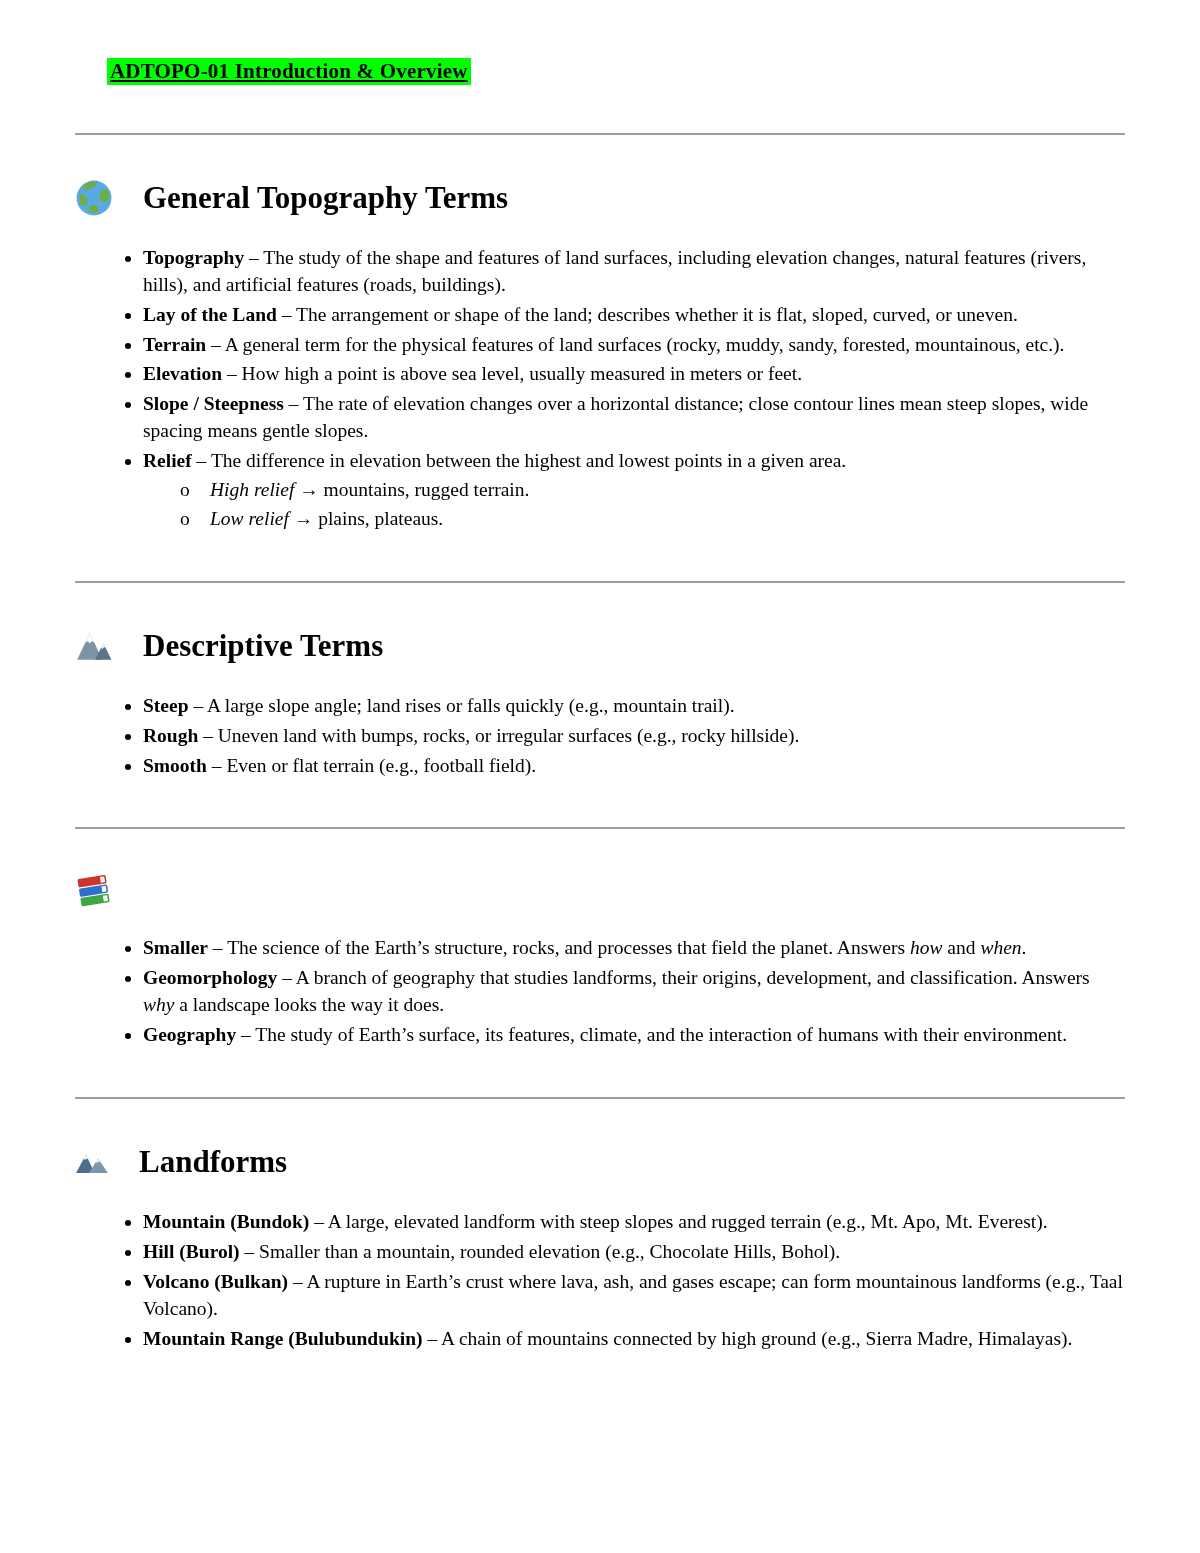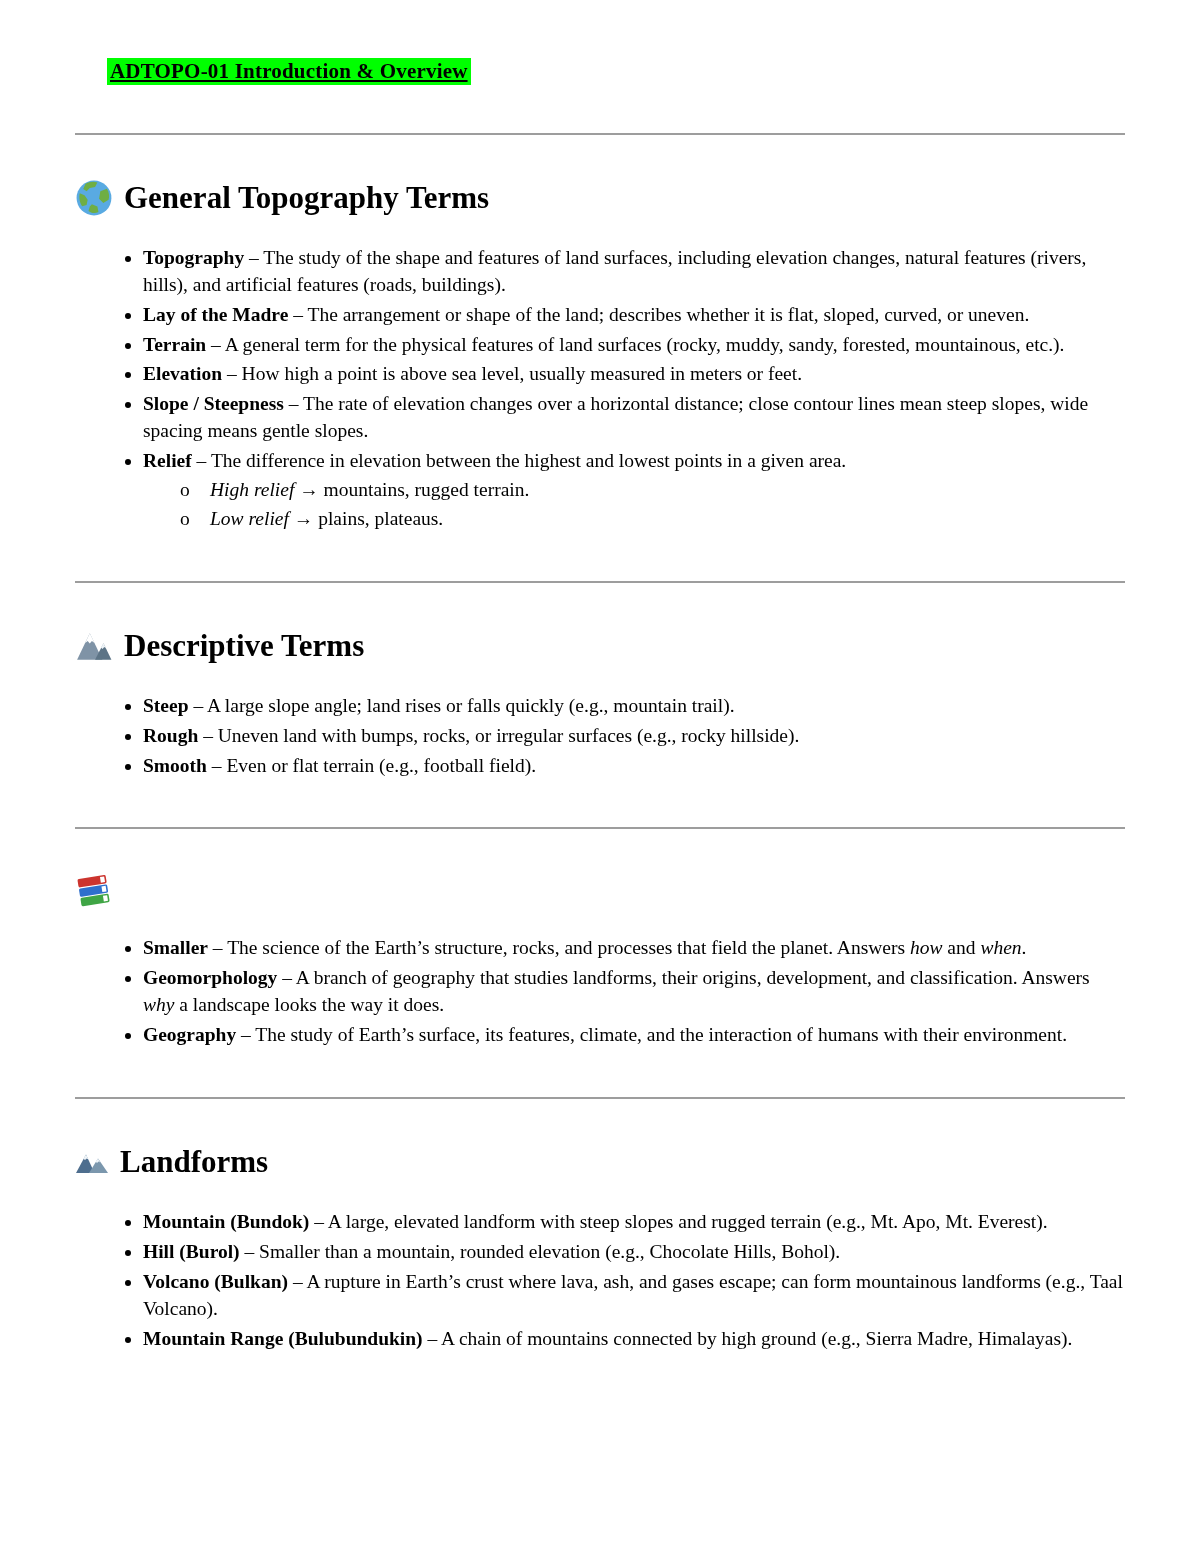--- a/index.html
+++ b/index.html
@@ -25,21 +25,21 @@
 
   hr.divider {
     border: 0;
     border-top: 2px solid #9d9d9d;
     margin: 48px 0 0 0;
   }
 
   .sec-heading {
     display: flex;
     align-items: center;
-    gap: 11px;
+    gap: 30px;
     margin: 42px 0 0 0;
     font-size: 31px;
     line-height: 1.35;
     font-weight: 700;
   }
   .sec-heading .icon { display: inline-flex; align-items: center; }
 
   ul.list {
     margin: 26px 0 0 0;
     padding: 0 0 0 68px;
@@ -78,21 +78,21 @@
           <path d="M10 4.5c3.2-2.1 8-2.6 11.2-1.2l-2.2 4.2-5 1-3 3-3.2-2z" fill="#6fae44"></path>
           <path d="M4.5 13.5l4.5 2 3 4.2-1 5-4.2 1.2c-2.2-3.2-3.3-8.2-2.3-12.4z" fill="#6fae44"></path>
           <path d="M24 11.5l6.2-2.2c2 3 2.7 7.2 1.6 10.4l-5 3-4-4 1.2-7.2z" fill="#6fae44"></path>
           <path d="M16 24l5.2 2 1 5.2c-3.2 1.6-7.2 1-9.4-1l1.2-4.2z" fill="#6fae44"></path>
         </svg>
       </span>
       <span>General Topography Terms</span>
     </h1>
     <ul class="list">
       <li><span class="term">Topography</span> <span class="def">– The study of the shape and features of land surfaces, including elevation changes, natural features (rivers, hills), and artificial features (roads, buildings).</span></li>
-      <li><span class="term">Lay of the Madre</span> <span class="def">– The arrangement or shape of the land; describes whether it is flat, sloped, curved, or uneven.</span></li>
+      <li><span class="term">Lay of the Land</span> <span class="def">– The arrangement or shape of the land; describes whether it is flat, sloped, curved, or uneven.</span></li>
       <li><span class="term">Terrain</span> <span class="def">– A general term for the physical features of land surfaces (rocky, muddy, sandy, forested, mountainous, etc.).</span></li>
       <li><span class="term">Elevation</span> <span class="def">– How high a point is above sea level, usually measured in meters or feet.</span></li>
       <li><span class="term">Slope / Steepness</span> <span class="def">– The rate of elevation changes over a horizontal distance; close contour lines mean steep slopes, wide spacing means gentle slopes.</span></li>
       <li><span class="term">Relief</span> <span class="def">– The difference in elevation between the highest and lowest points in a given area.</span>
         <ul class="sublist">
           <li><span class="sub-marker">o</span><i class="em">High relief</i><span class="def"> → mountains, rugged terrain.</span></li>
           <li><span class="sub-marker">o</span><i class="em">Low relief</i><span class="def"> → plains, plateaus.</span></li>
         </ul>
       </li>
     </ul>

